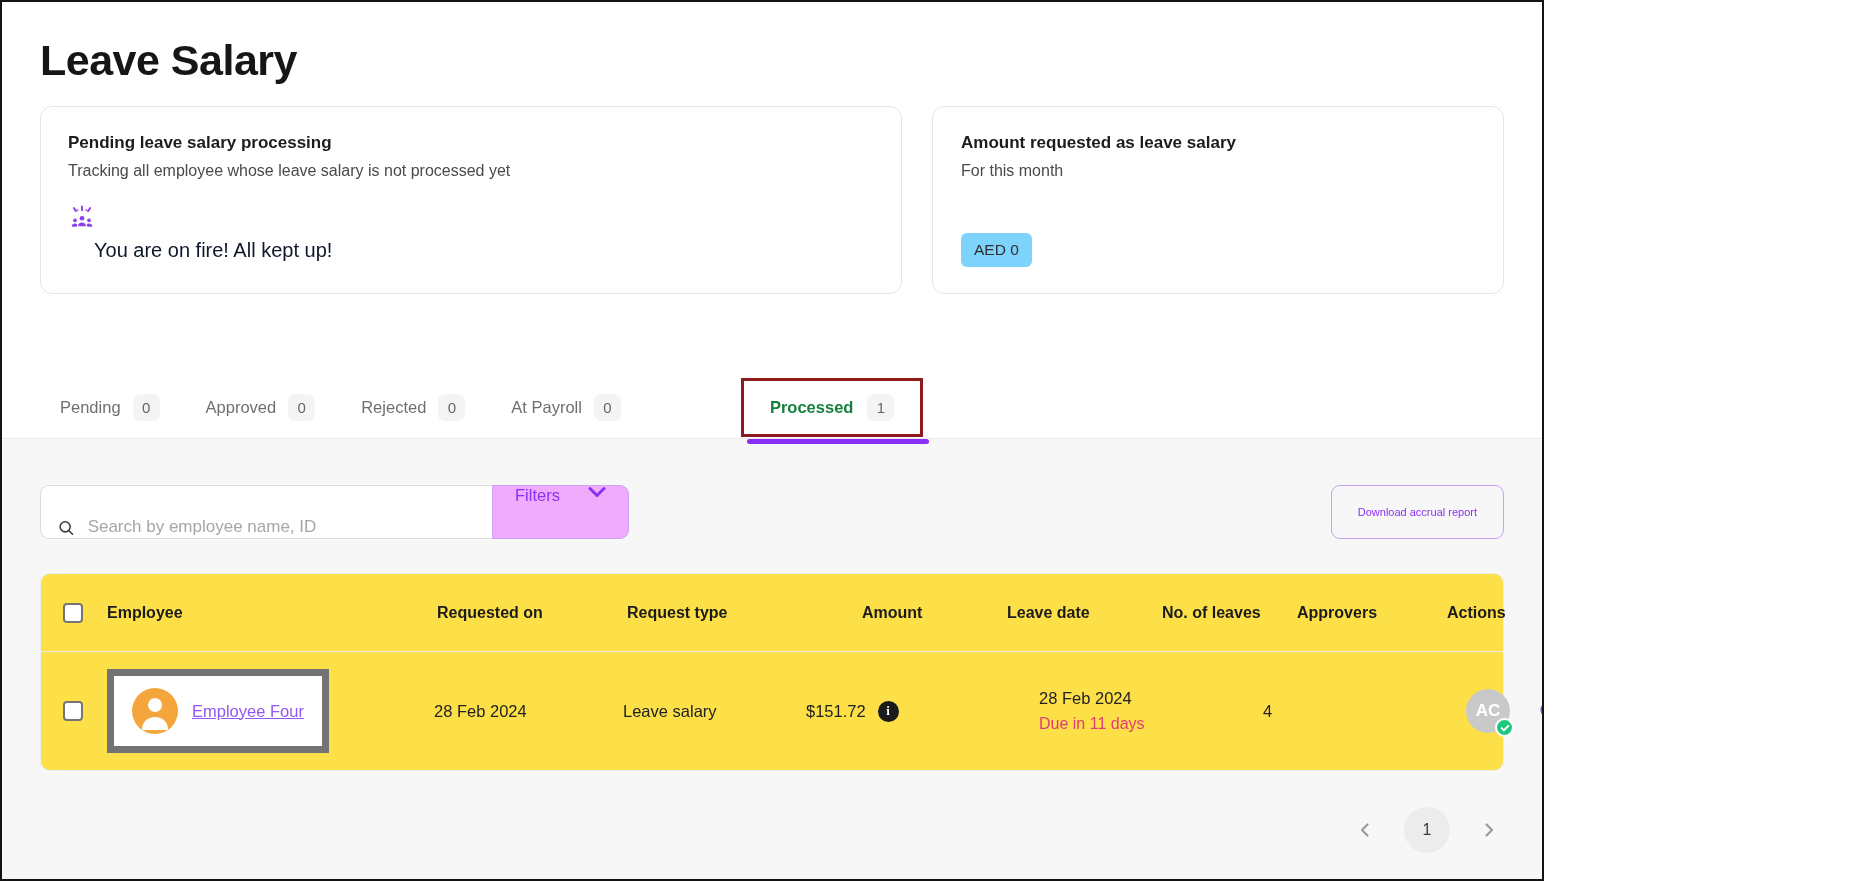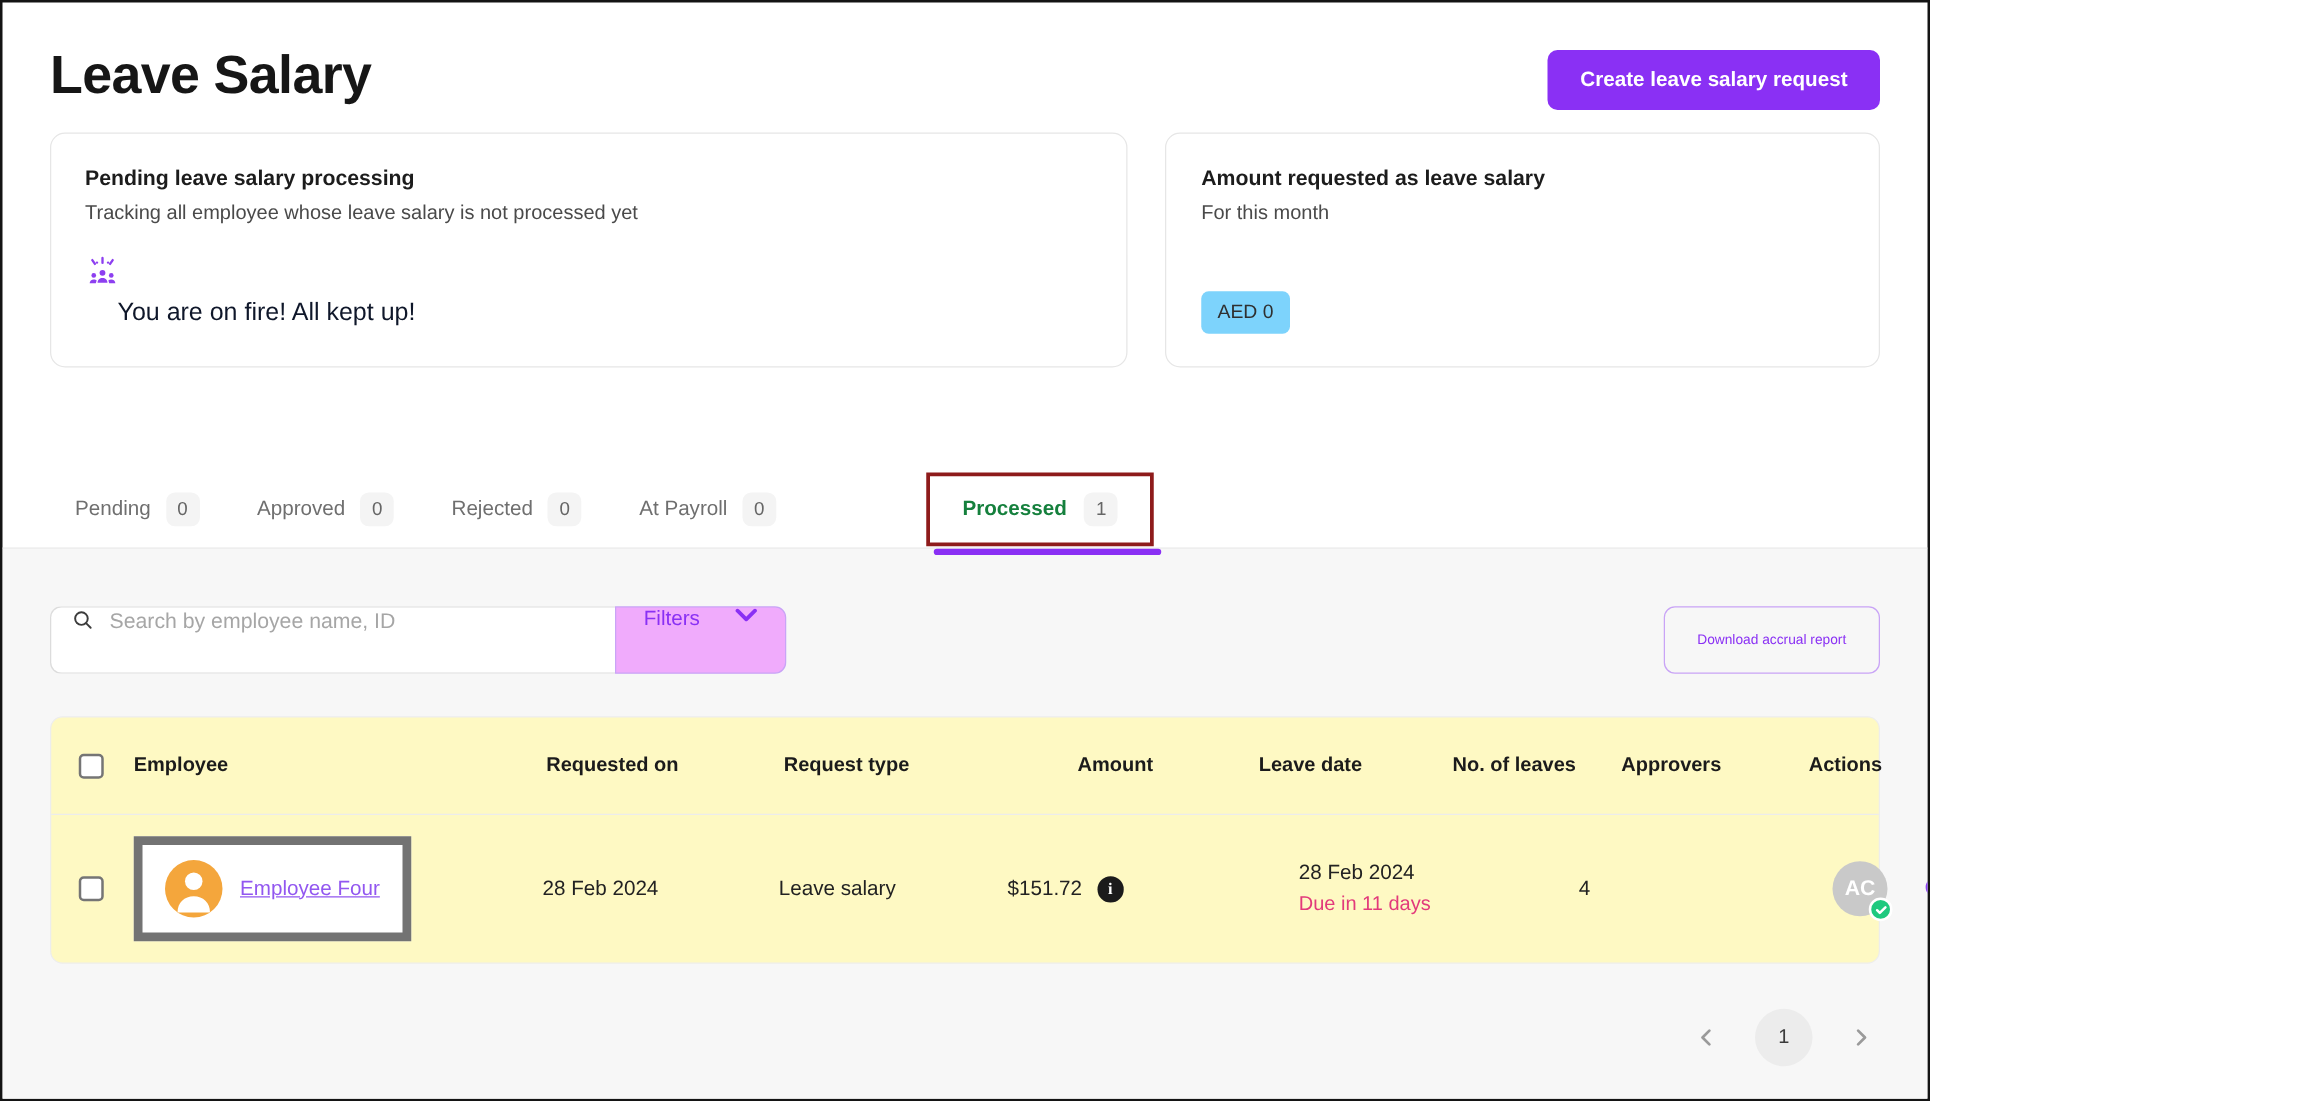--- a/index.html
+++ b/index.html
@@ -36,27 +36,27 @@
   .tab-label { font-size:16.5px; color:#6F6F6F; }
   .tab-count { background:#F4F4F4; border-radius:7px; min-width:27px; height:27px; display:flex; align-items:center; justify-content:center; font-size:15px; color:#666; padding:0 7px; }
   .tab-processed-wrap { margin-left:74px; position:relative; }
   .annotation-box { border:3px solid #8E1B1B; padding:13px 26px; display:flex; align-items:center; gap:14px; background:#fff; cursor:pointer; }
   .annotation-box .tab-label { color:#15803d; font-weight:700; }
   .tab-underline { position:absolute; left:6px; right:-6px; bottom:-7px; height:5px; background:#8A30F4; border-radius:3px; }
   
   .gray-section { flex:1; background:#F7F7F7; border-top:1px solid #EBEBEB; padding:46px 38px 0; }
   .toolbar { display:flex; justify-content:space-between; align-items:center; }
   .search-filter { display:flex; height:54px; }
-  .search-box { display:flex; align-items:flex-start; background:#fff; border:1px solid #DCDCDC; border-right:none; border-radius:9px 0 0 9px; width:452px; padding:0 16px; gap:10px; }
+  .search-box { display:flex; align-items:flex-end; background:#fff; border:1px solid #DCDCDC; border-right:none; border-radius:9px 0 0 9px; width:452px; padding:0 16px; gap:10px; }
   .search-box input { border:none; outline:none; font-size:17px; color:#333; width:100%; font-family:inherit; background:transparent; }
   .search-box input::placeholder { color:#A6A6A6; }
   .filters-btn { display:flex; align-items:flex-start; gap:28px; background:#f0abfc; border:1px solid #C9A4F6; border-radius:0 9px 9px 0; padding:0 22px; font-size:16.5px; color:#8A30F4; font-weight:500; cursor:pointer; font-family:inherit; }
   .download-btn { height:54px; background:transparent; border:1px solid #C9A4F6; border-radius:9px; padding:0 26px; color:#8A30F4; font-size:11px; font-weight:500; cursor:pointer; font-family:inherit; }
   
-  .table-card { margin-top:34px; background:#fef9c3; border-radius:10px; border:1px solid #EDEDED; }
+  .table-card { margin-top:34px; background:#fde047; border-radius:10px; border:1px solid #EDEDED; }
   .thead {
     display:grid; grid-template-columns:44px 330px 190px 235px 145px 155px 135px 150px 1fr;
     align-items:center; height:78px; padding:0 22px; border-bottom:1px solid #ECECEC;
     font-size:16px; font-weight:600; color:#1b1b1b;
   }
   .trow {
     display:grid; grid-template-columns:44px 327px 189px 183px 233px 224px 203px 70px 1fr;
     align-items:center; height:118px; padding:0 22px; font-size:16.5px; color:#222;
   }
   .checkbox { width:20px; height:20px; border:2px solid #757575; border-radius:4px; background:#fff; cursor:pointer; }
@@ -78,21 +78,20 @@
   .pg-chev { cursor:pointer; display:flex; padding:4px; }
   .pg-circle { width:46px; height:46px; border-radius:50%; background:#ECECEC; display:flex; align-items:center; justify-content:center; font-size:16px; color:#3b3b3b; cursor:pointer; }
 </style>
 </head>
 <body>
 
 <div class="frame">
   <div class="top">
     <div class="header-row">
       <h1 class="page-title">Leave Salary</h1>
-      <button class="btn-primary">Create leave salary request</button>
     </div>
 
     <div class="cards-row">
       <div class="card card-pending">
         <div class="card-title">Pending leave salary processing</div>
         <div class="card-subtitle">Tracking all employee whose leave salary is not processed yet</div>
         <div class="celebrate-icon">
           <svg width="28" height="28" viewBox="0 0 24 24" fill="none" stroke="#8D3FF0" stroke-width="1.6" stroke-linecap="round">
             <path d="M12 2v3.4"></path>
               <path d="M5 3.5l1.8 2.6"></path>

